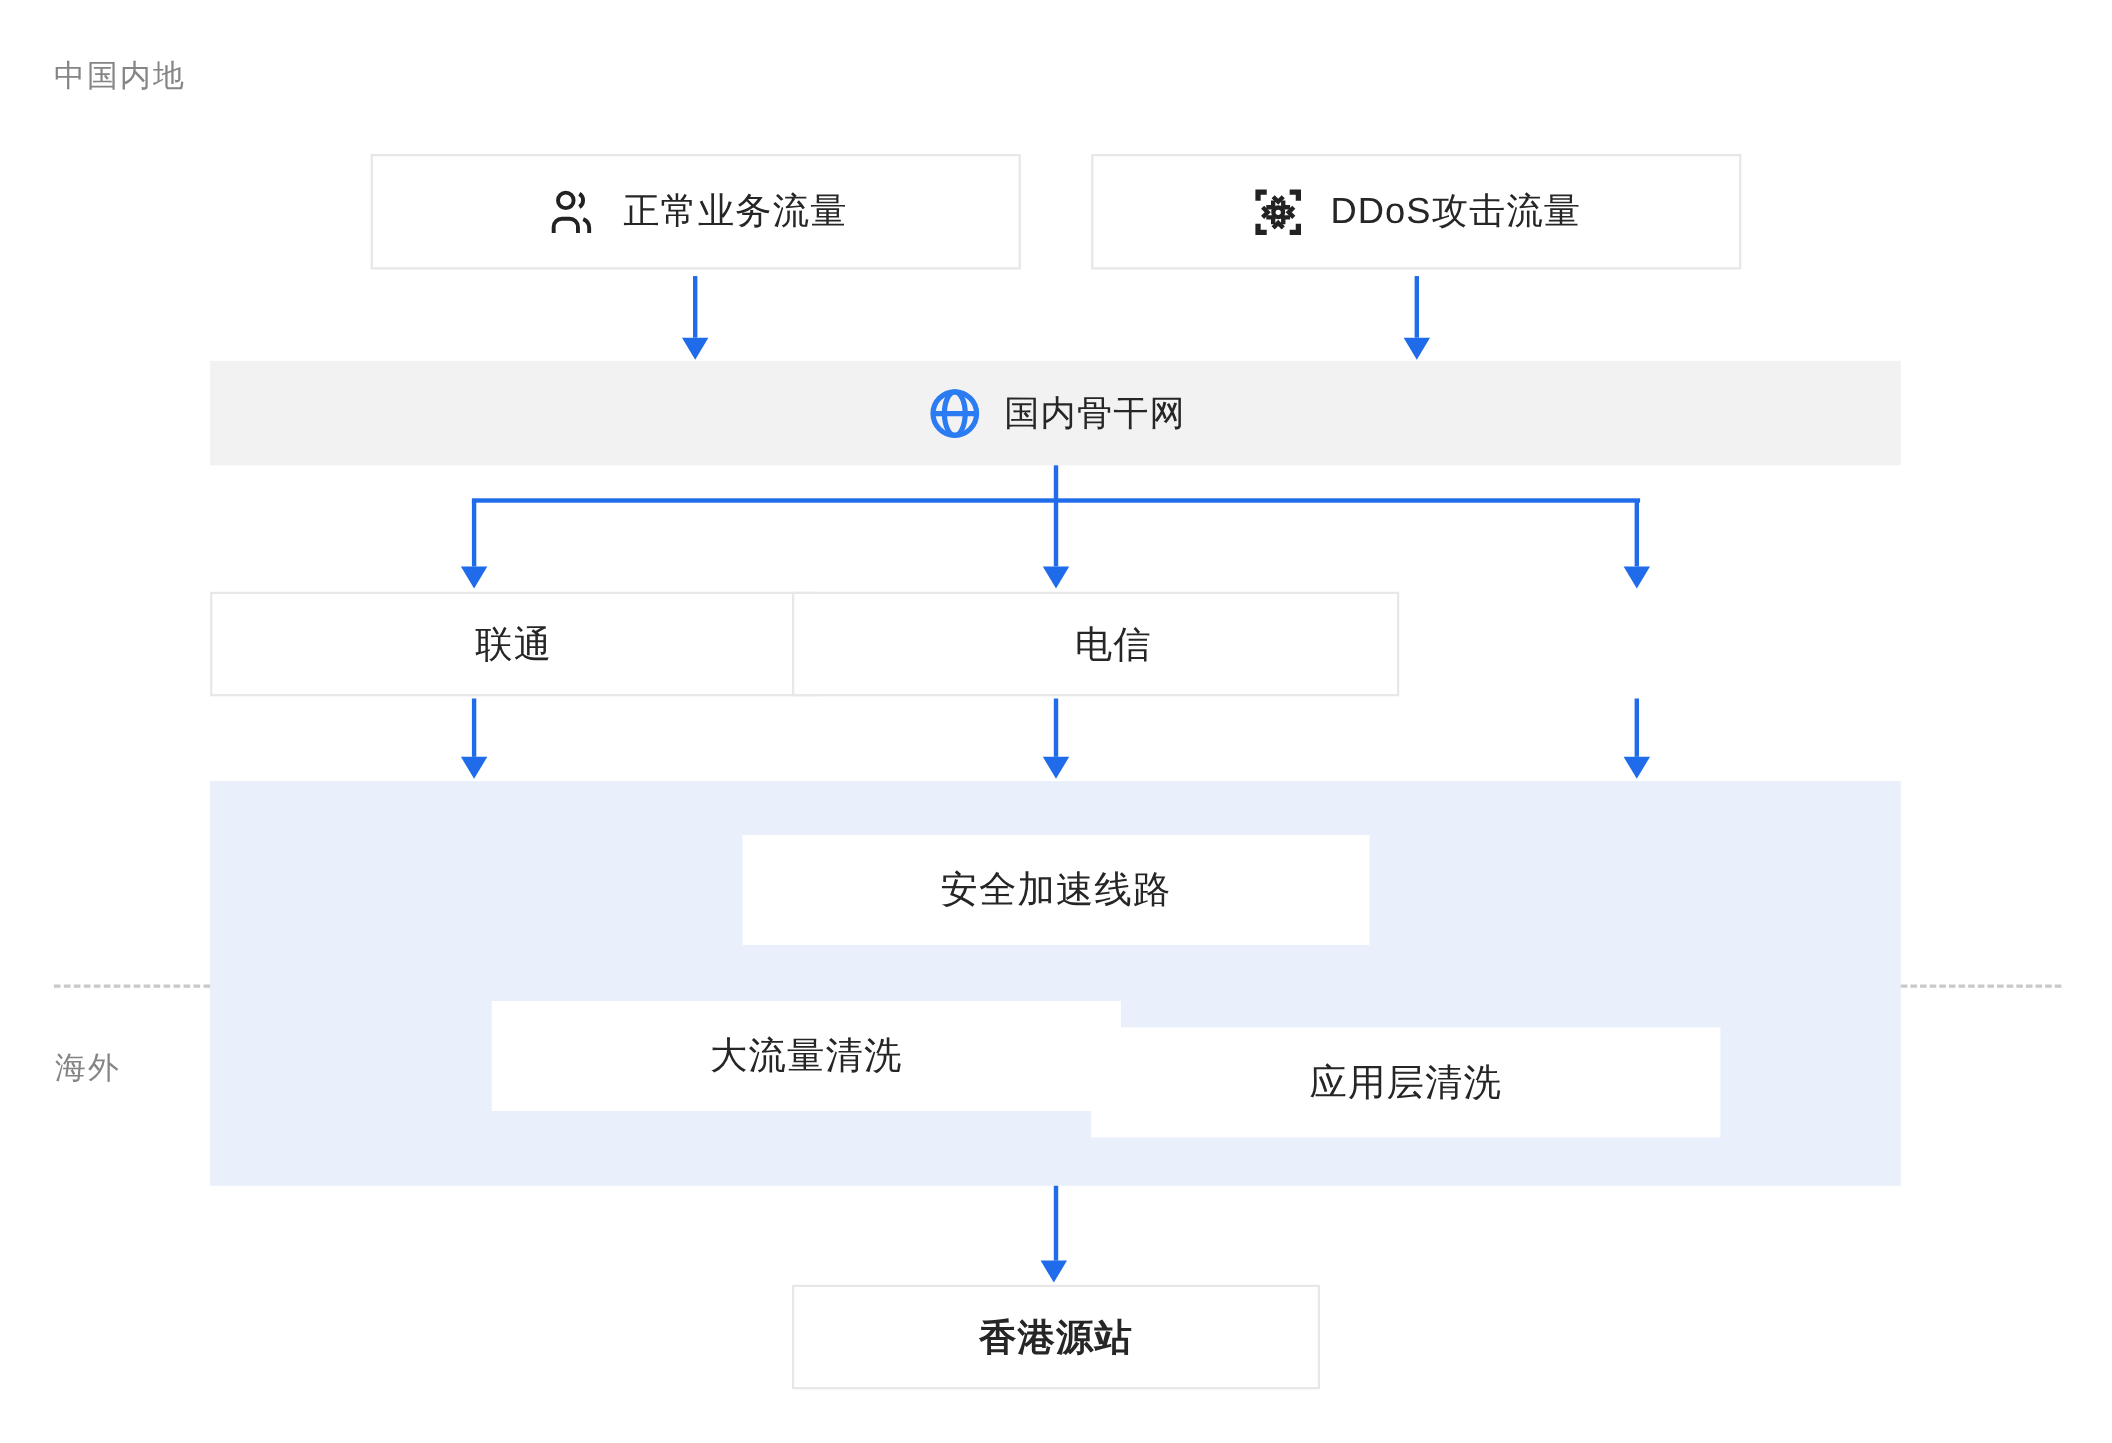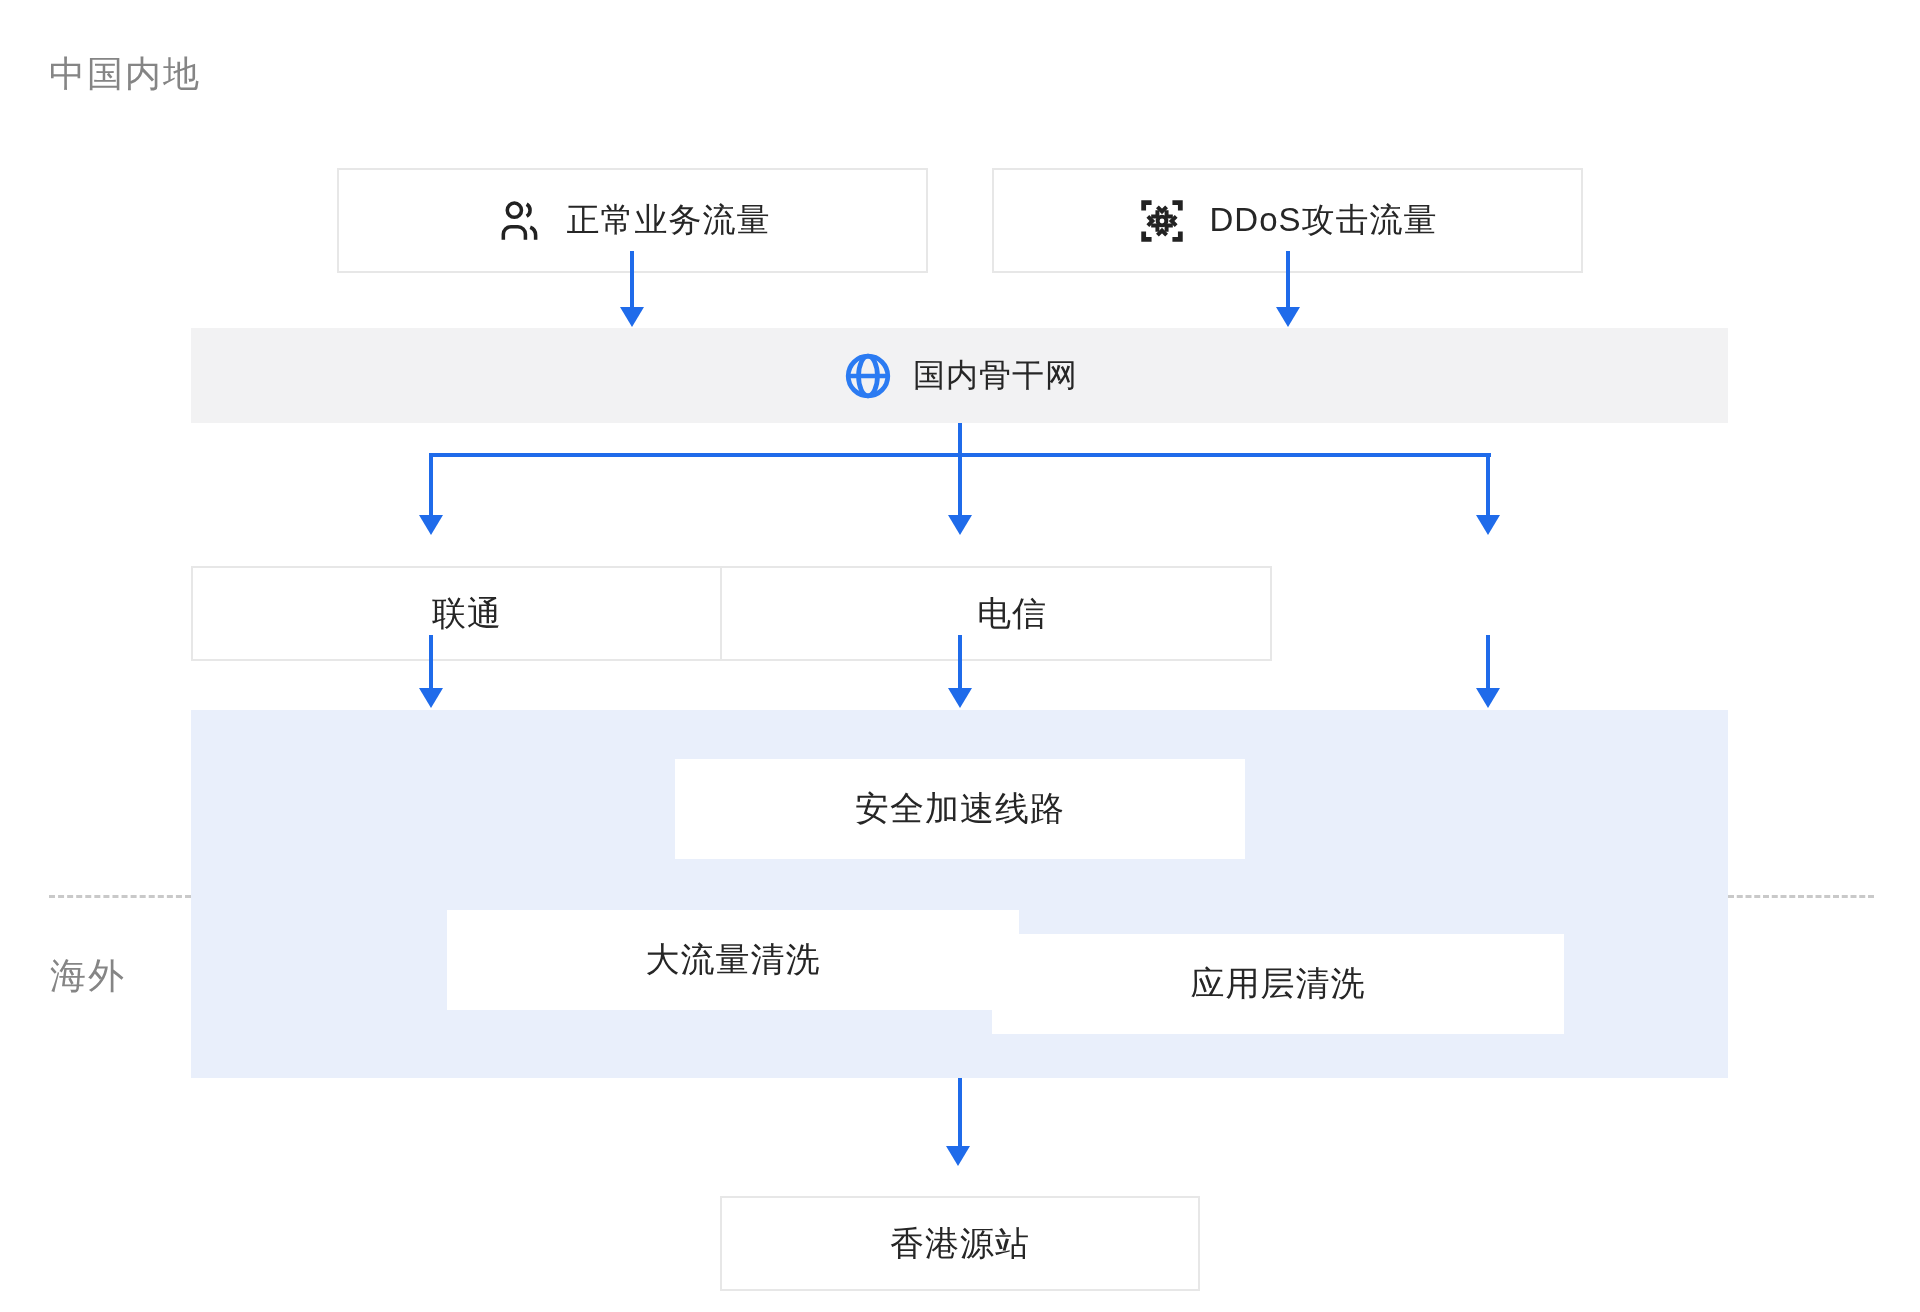--- a/index.html
+++ b/index.html
@@ -12,33 +12,33 @@
     --text-dark:#262626;
     --text-gray:#858585;
     --dotted-line:#C9C9C9;
   }
   html,body{margin:0;padding:0;background:#fff;}
   .canvas{
     position:relative;width:1920px;height:1312px;background:#fff;overflow:hidden;
     font-family:"Liberation Sans","DejaVu Sans",sans-serif;
   }
   .region-label{
-    position:absolute;font-size:36px;color:var(--text-gray);letter-spacing:2px;white-space:nowrap;text-align:center;
+    position:absolute;font-size:28px;color:var(--text-gray);letter-spacing:2px;white-space:nowrap;text-align:center;
   }
   .box{
     position:absolute;box-sizing:border-box;background:#fff;
     display:flex;align-items:center;justify-content:center;gap:22px;
     font-size:33px;color:var(--text-dark);letter-spacing:1px;white-space:nowrap;
   }
-  .bordered{border:2px solid var(--box-border);margin-top:28px;}
+  .bordered{border:2px solid var(--box-border);}
   .src-box{top:140px;width:591px;height:105px;}
   .isp-box{top:538px;width:552px;height:95px;font-size:34px;}
   .accel-box{left:675px;top:759px;width:570px;height:100px;font-size:34px;}
   .clean-box{top:910px;width:572px;height:100px;font-size:34px;}
-  .origin-box{left:720px;top:1168px;width:480px;height:95px;font-size:34px;}
+  .origin-box{left:720px;top:1168px;width:480px;height:95px;font-size:34px;font-weight:bold;}
   .backbone-bar{
     position:absolute;left:191px;top:328px;width:1537px;height:95px;
     background:var(--backbone-bg);
     display:flex;align-items:center;justify-content:center;gap:18px;
     font-size:32px;color:var(--text-dark);letter-spacing:1px;
   }
   .zone{
     position:absolute;left:191px;top:710px;width:1537px;height:368px;
     background:var(--zone-blue-bg);
   }

